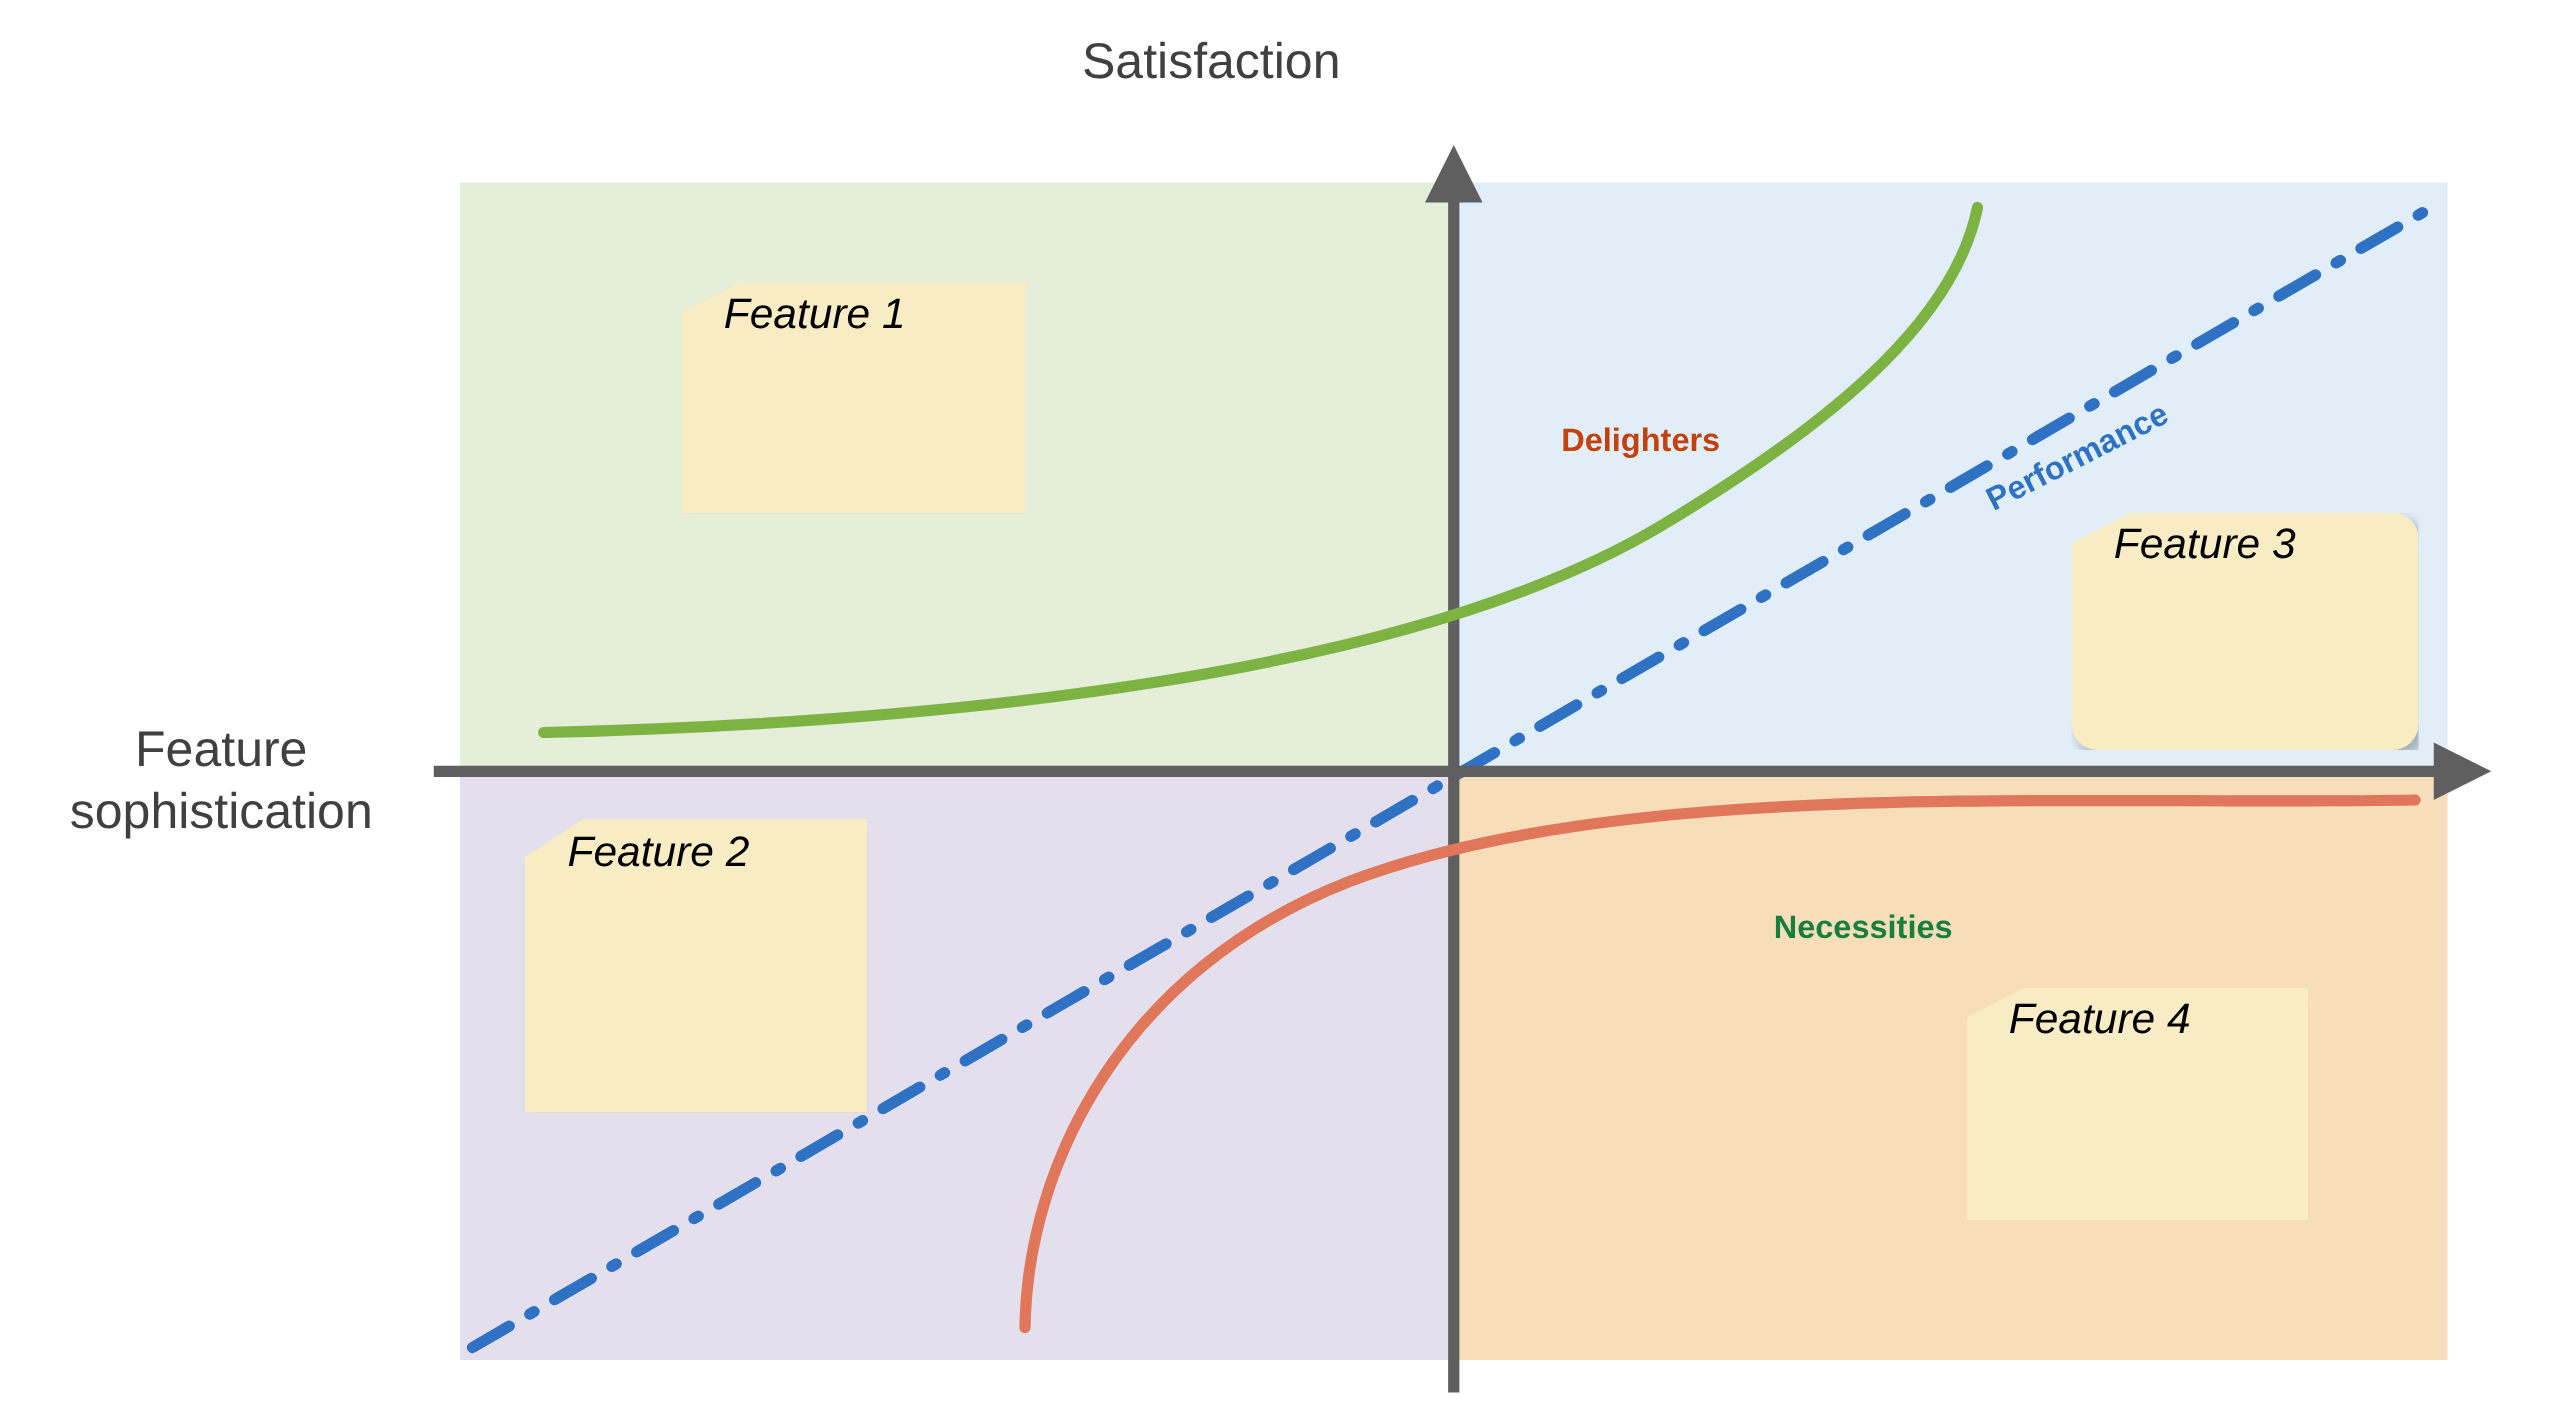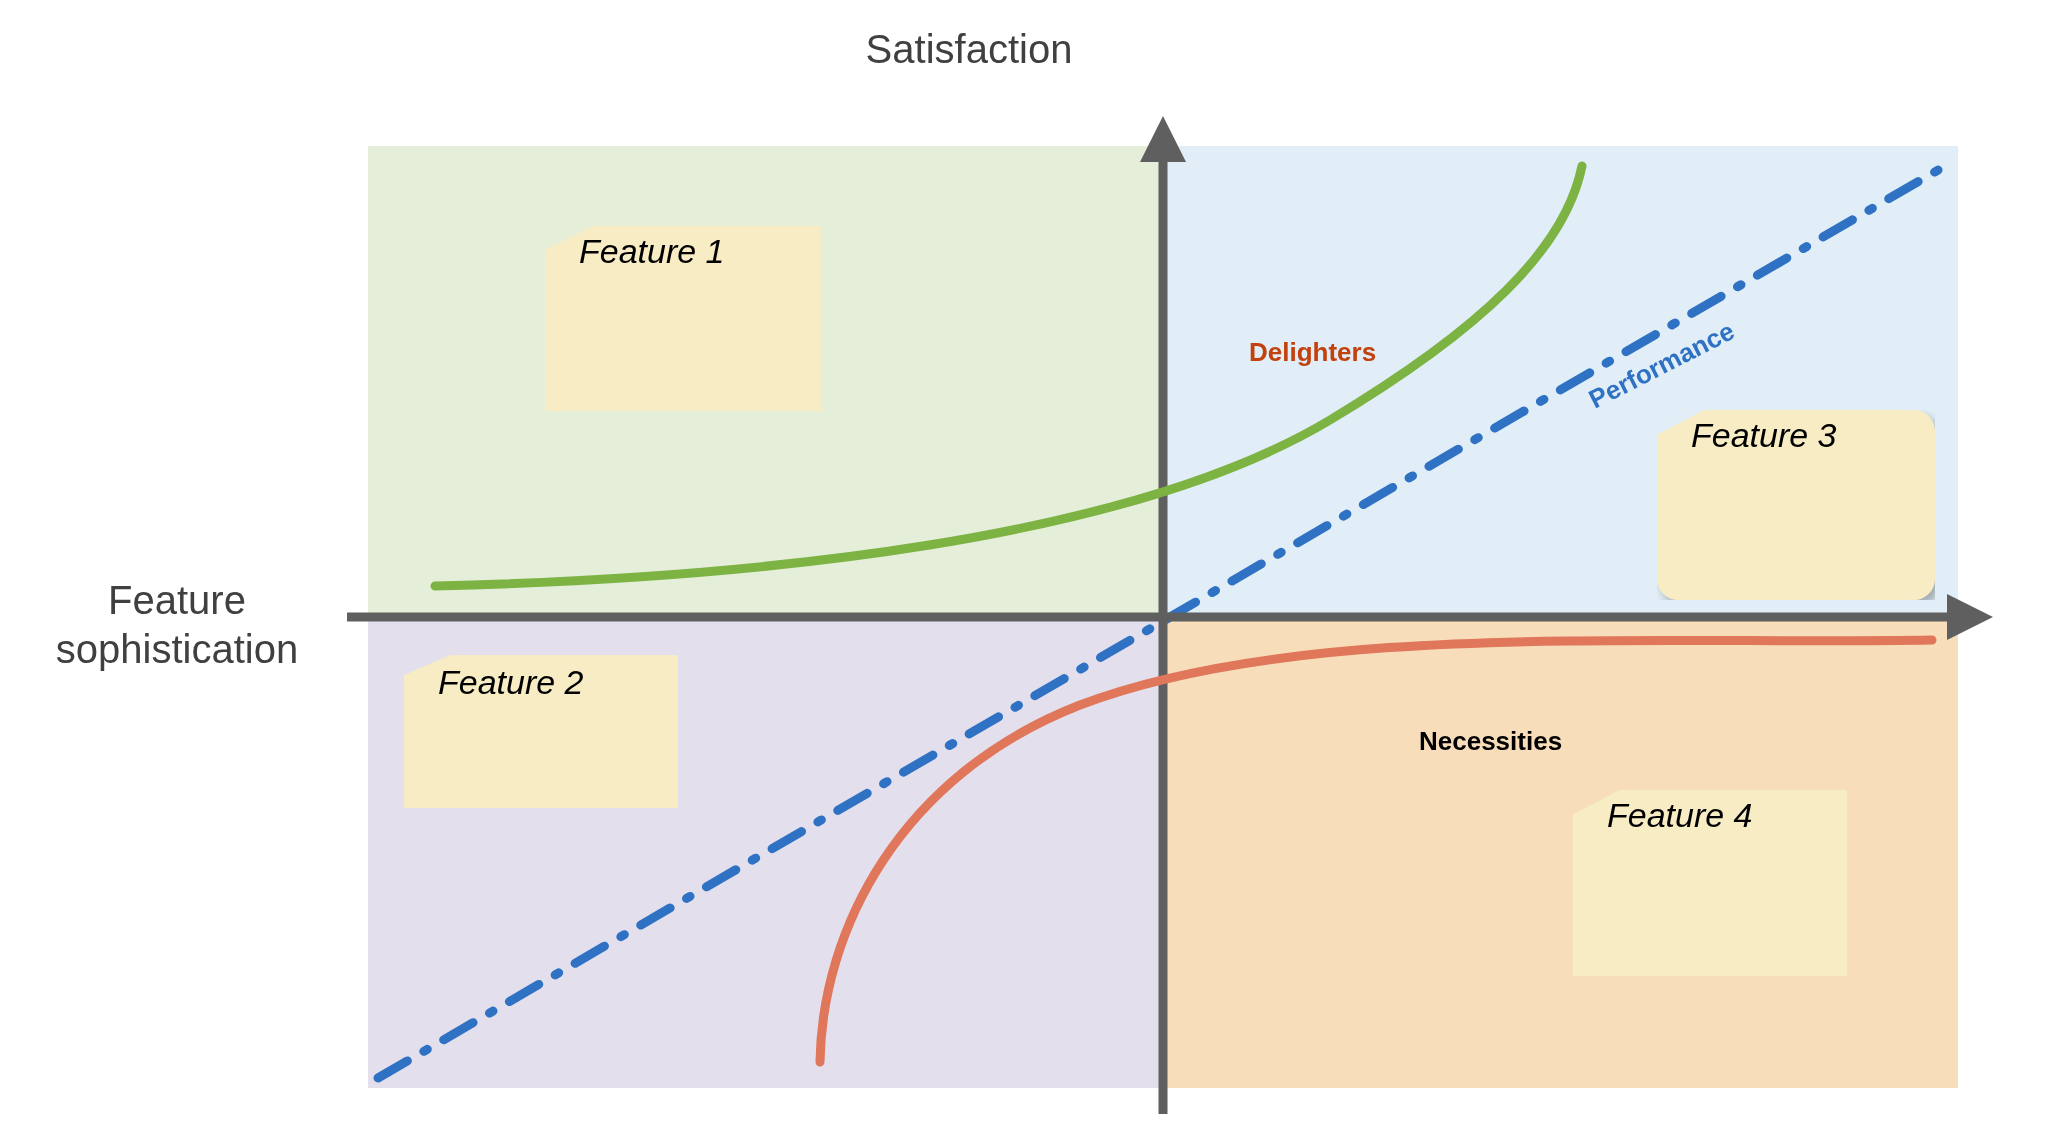--- a/index.html
+++ b/index.html
@@ -61,42 +61,42 @@
   #label-performance {
     left: 1591px;
     top: 386px;
     color: #2f72c4;
     transform: rotate(-27deg);
     transform-origin: left center;
   }
   #label-necessities {
     left: 1419px;
     top: 726px;
-    color: #000000;
+    color: #15803d;
   }
 
   
   .note {
     position: absolute;
     background: #f7ecc3;
     clip-path: polygon(17% 0%, 100% 0%, 100% 100%, 0% 100%, 0% 13%);
     filter: drop-shadow(5px 6px 5px rgba(0,0,0,0.28));
     display: flex;
     align-items: flex-start;
   }
   .note-label {
     font-size: 34px;
     font-style: italic;
     color: #000000;
     padding-left: 34px;
     white-space: nowrap;
   }
   #note-feature-1 { left: 545px; top: 226px; width: 276px; height: 185px; }
   #note-feature-1 .note-label { padding-top: 6px; }
-  #note-feature-2 { left: 404px; top: 655px; width: 274px; height: 153px; }
+  #note-feature-2 { left: 420px; top: 655px; width: 274px; height: 235px; }
   #note-feature-2 .note-label { padding-top: 8px; }
   #note-feature-3 { left: 1657px; top: 410px; width: 278px; height: 190px; border-radius: 21px; }
   #note-feature-3 .note-label { padding-top: 6px; }
   #note-feature-4 { left: 1573px; top: 790px; width: 274px; height: 186px; }
   #note-feature-4 .note-label { padding-top: 6px; }
 </style>
 </head>
 <body>
 
 <div id="stage">

